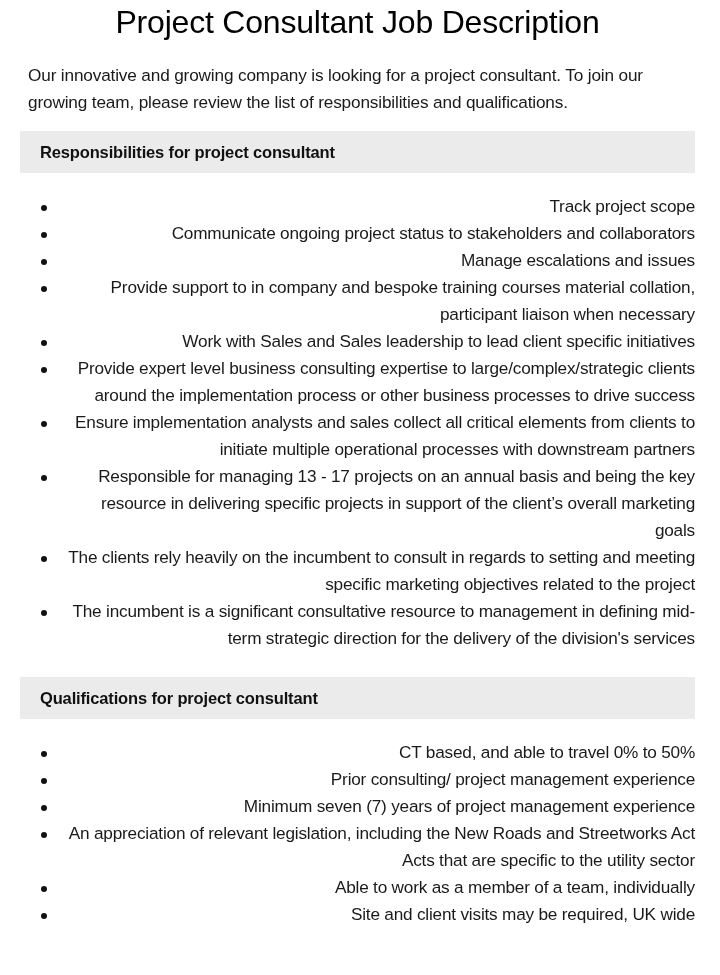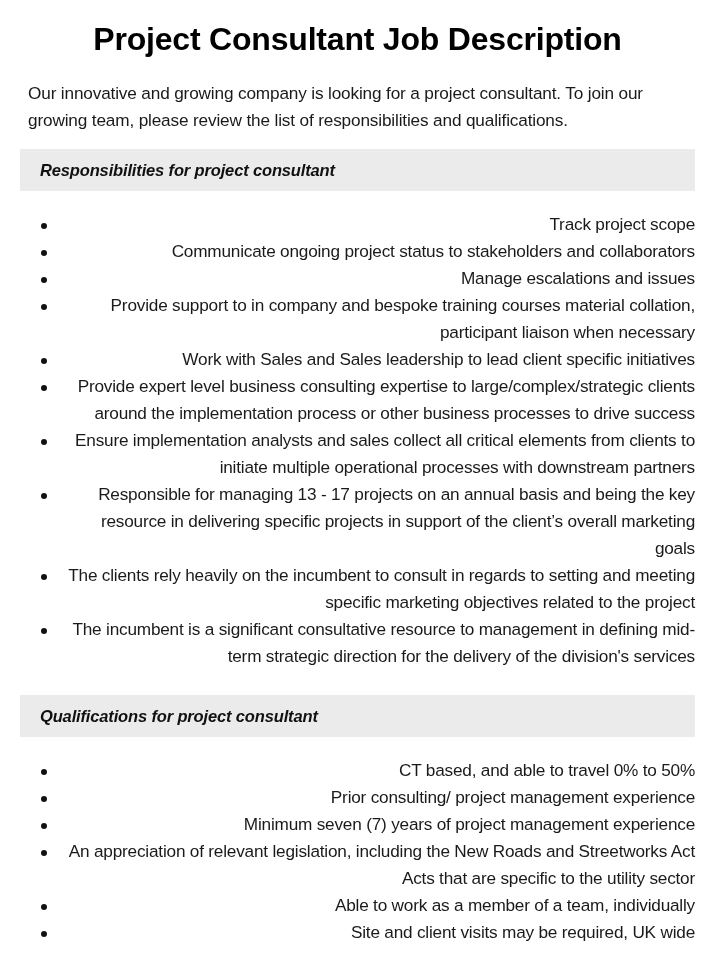--- a/index.html
+++ b/index.html
@@ -12,46 +12,45 @@
       height: 975px;
       overflow: hidden;
       font-family: "Liberation Sans", "DejaVu Sans", sans-serif;
       color: #111111;
     }
     .page {
       position: relative;
       padding: 0 25px 0 20px;
     }
     h1.title {
-      margin: 17px;
+      margin: 0;
       padding-top: 2px;
       height: 44px;
       line-height: 40px;
       text-align: center;
       font-size: 32px;
-      font-weight: bold;
+      font-weight: normal;
       color: #000000;
       letter-spacing: -0.2px;
     }
     .intro {
       margin: 16px 0 0 8px;
       font-size: 17.2px;
       line-height: 27px;
       color: #1a1a1a;
       letter-spacing: -0.15px;
     }
     .section-header {
       margin-top: 15px;
       height: 42px;
       background: #ebebeb;
       box-sizing: border-box;
       padding-left: 20px;
       display: flex;
       align-items: center;
-      font-style: italic;
     }
     .section-header span {
       font-size: 16.5px;
       font-weight: bold;
       color: #111111;
       letter-spacing: -0.15px;
     }
     ul.list {
       list-style: none;
       margin: 20px 0 0 0;

